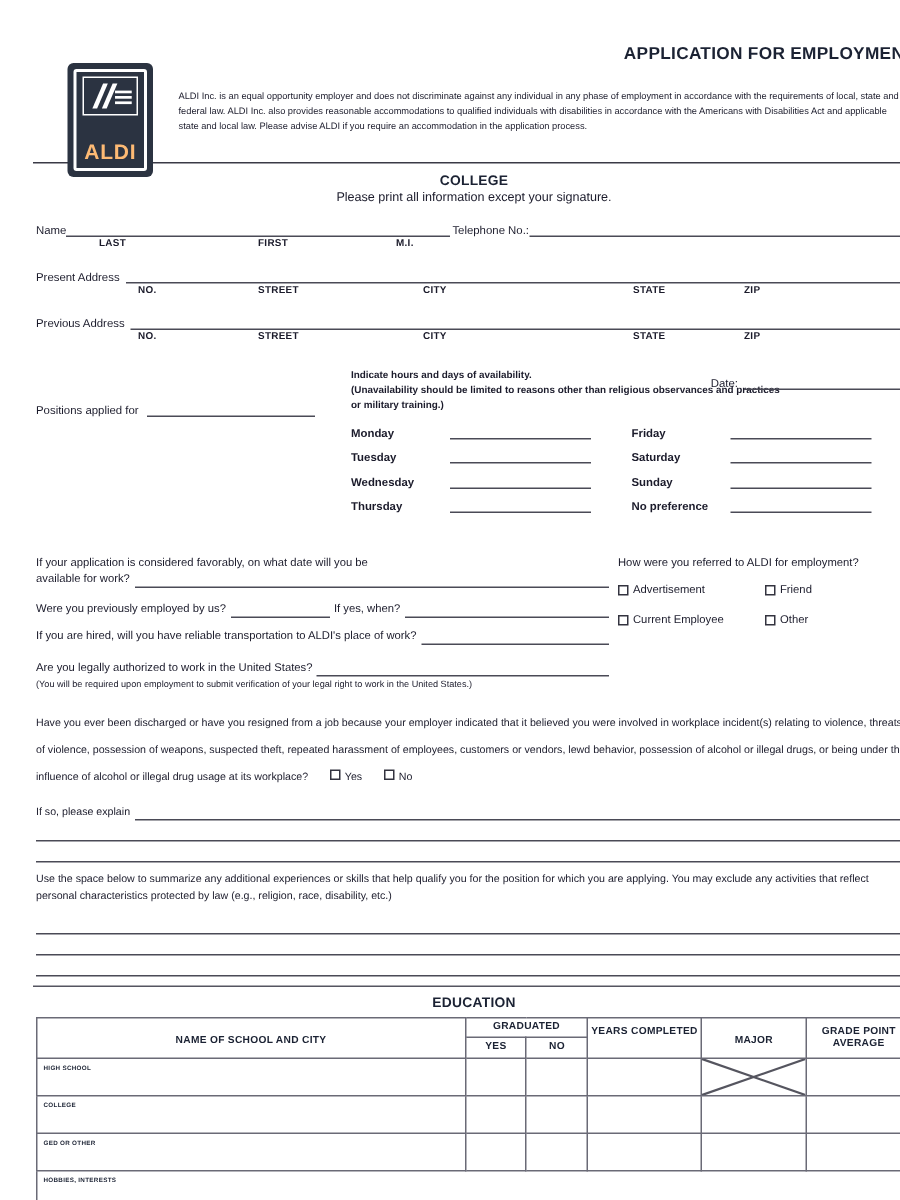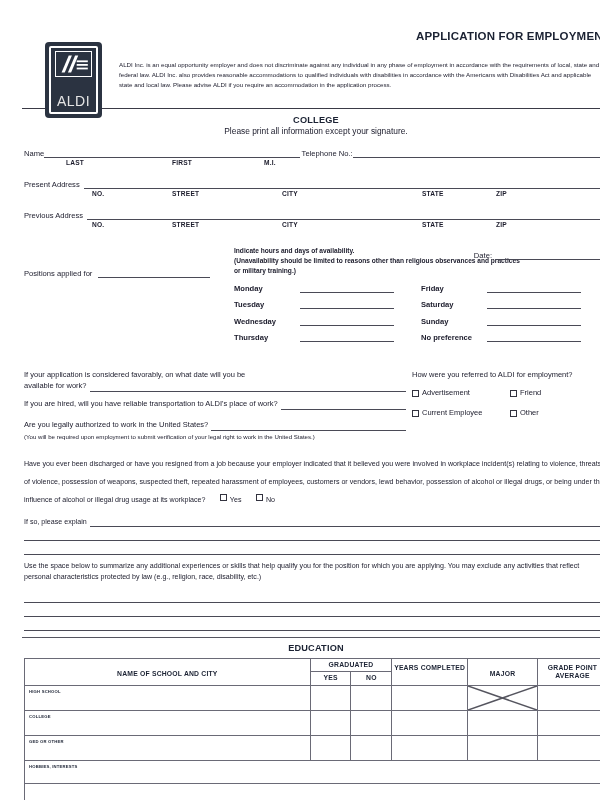--- a/index.html
+++ b/index.html
@@ -60,23 +60,23 @@
   }
   .logo-mark {
     flex: 1 1 auto;
     margin: 3px 4px 1px 4px;
     border: 1.5px solid #ffffff;
     position: relative;
     overflow: hidden;
   }
   .logo-word {
     text-align: center;
-    color: #e5e5e5;
+    color: #fdba74;
     font-family: "Liberation Sans", sans-serif;
-    font-weight: normal;
+    font-weight: bold;
     font-size: 14px;
     letter-spacing: 0.5px;
     line-height: 1;
     padding-bottom: 4px;
     margin-top: 16px;
   }
   .eeo-text {
     position: absolute;
     left: 103px;
     top: 44px;
@@ -423,20 +423,26 @@
     <div class="q-left">
 
       <div class="q-line">
         <div class="q-text">If your application is considered favorably, on what date will you be</div>
         <div class="row">
           <span class="q-text">available for work?</span>
           <span class="line"></span>
         </div>
       </div>
 
+      <div class="row q-line" style="margin-top:9px;">
+        <span class="q-text">Were you previously employed by us?</span>
+        <span class="line-fixed" style="width:66px;"></span>
+        <span class="q-text">If yes, when?</span>
+        <span class="line"></span>
+      </div>
 
       <div class="row q-line" style="margin-top:7px;">
         <span class="q-text">If you are hired, will you have reliable transportation to ALDI's place of work?</span>
         <span class="line"></span>
       </div>
 
       <div class="row" style="margin-top:10px;">
         <span class="q-text">Are you legally authorized to work in the United States?</span>
         <span class="line"></span>
       </div>

